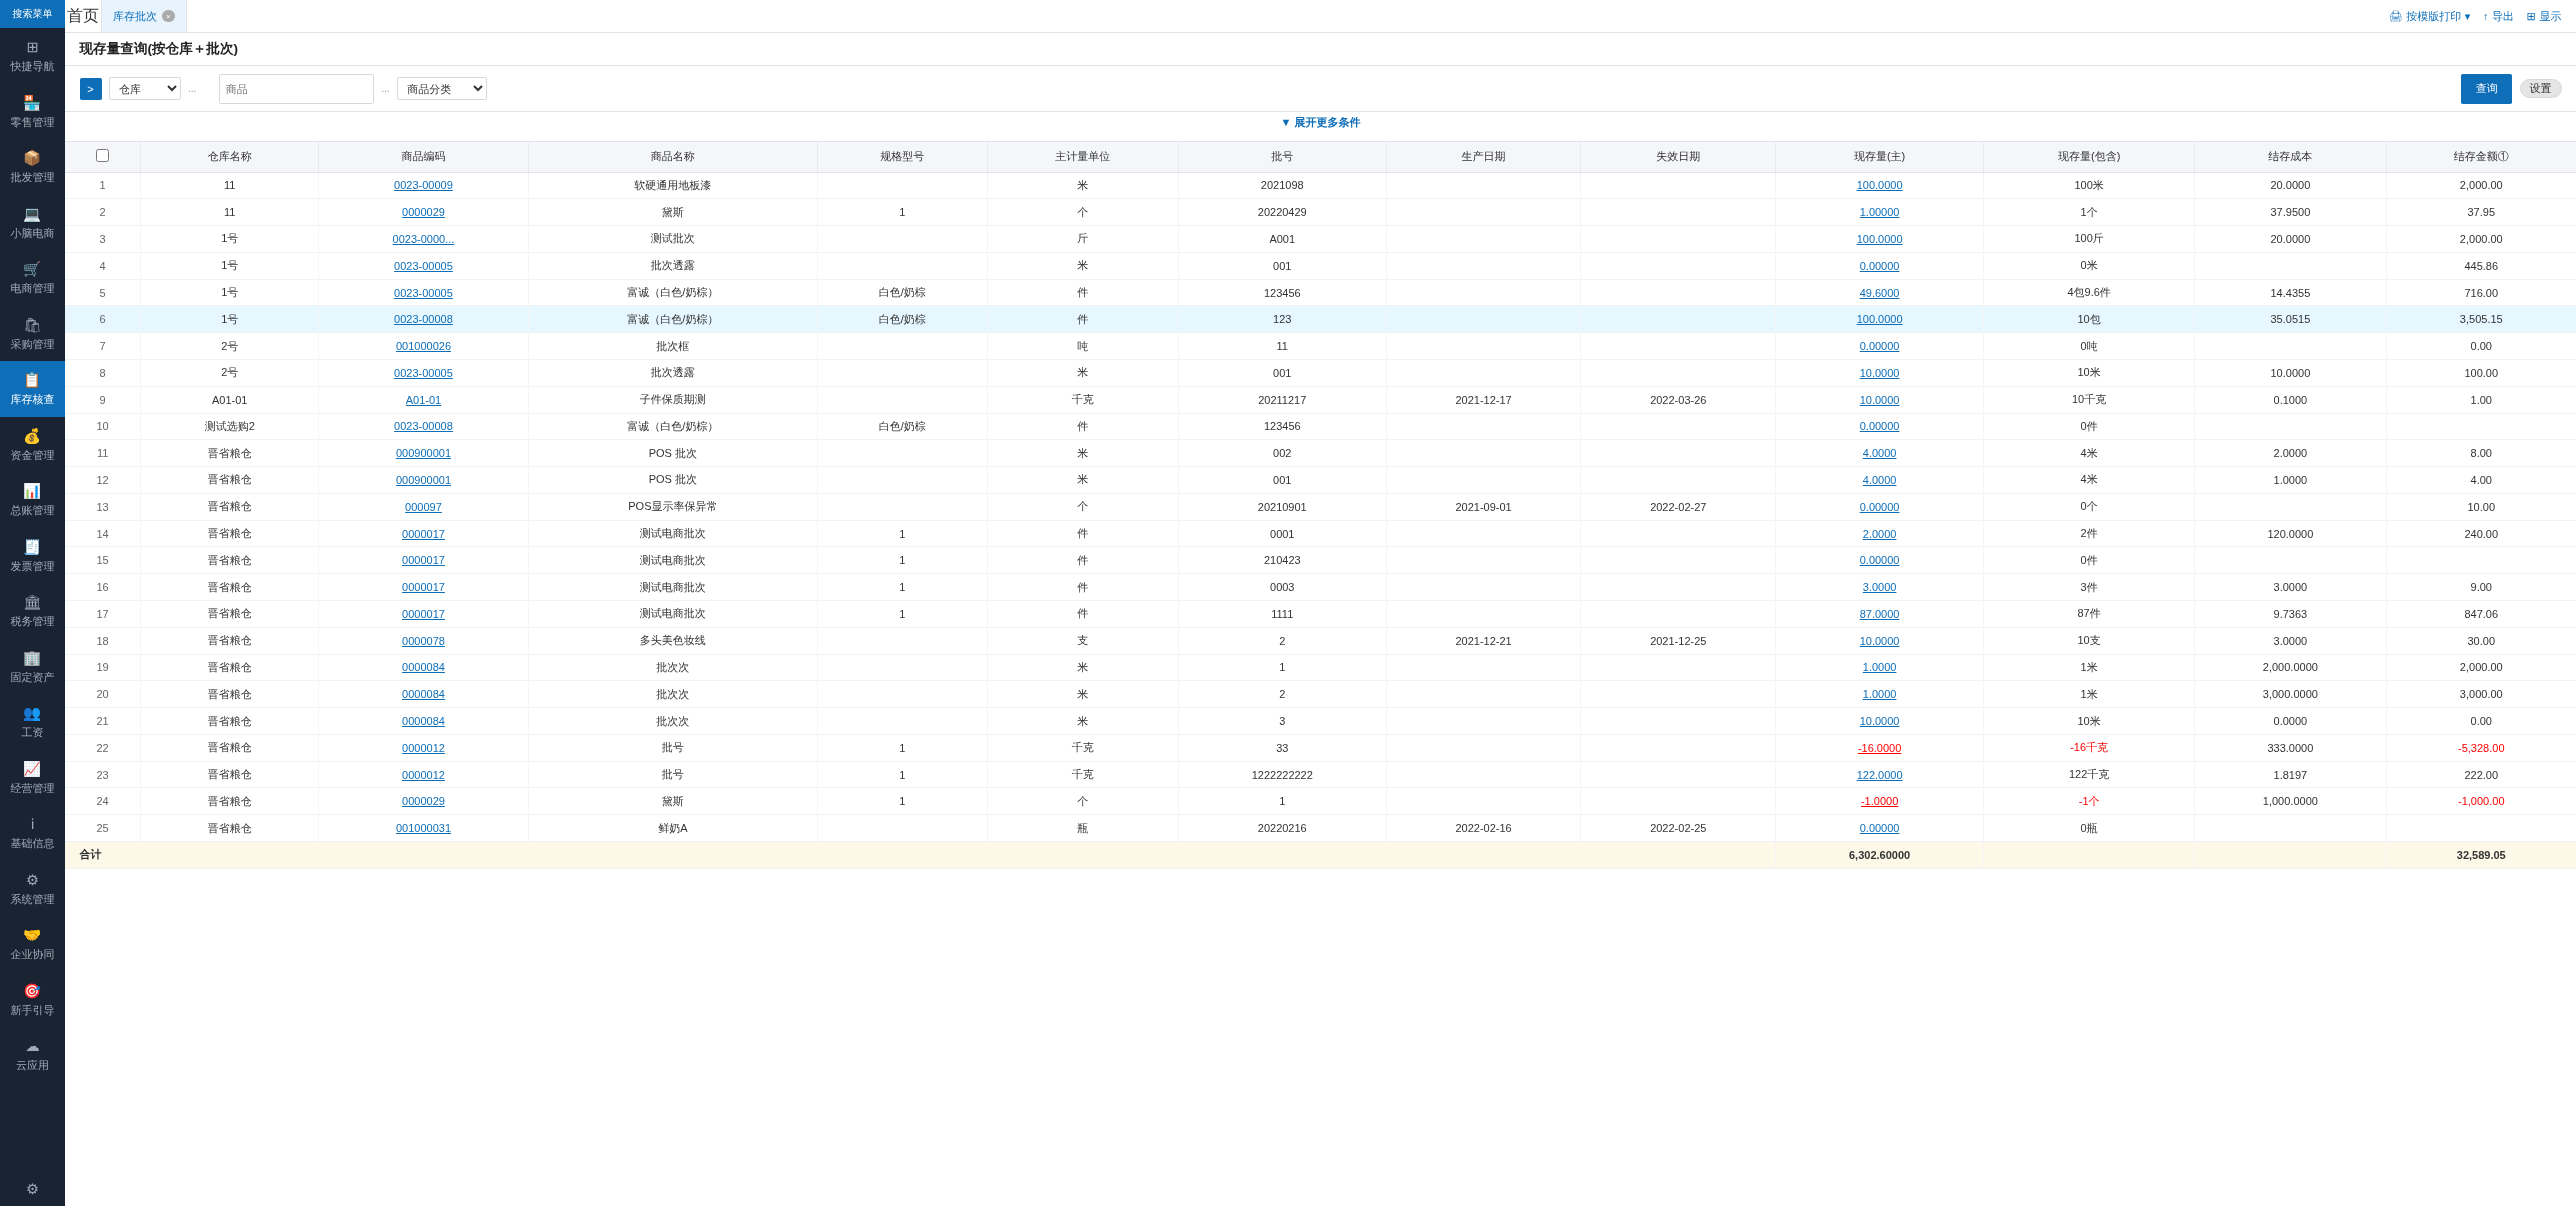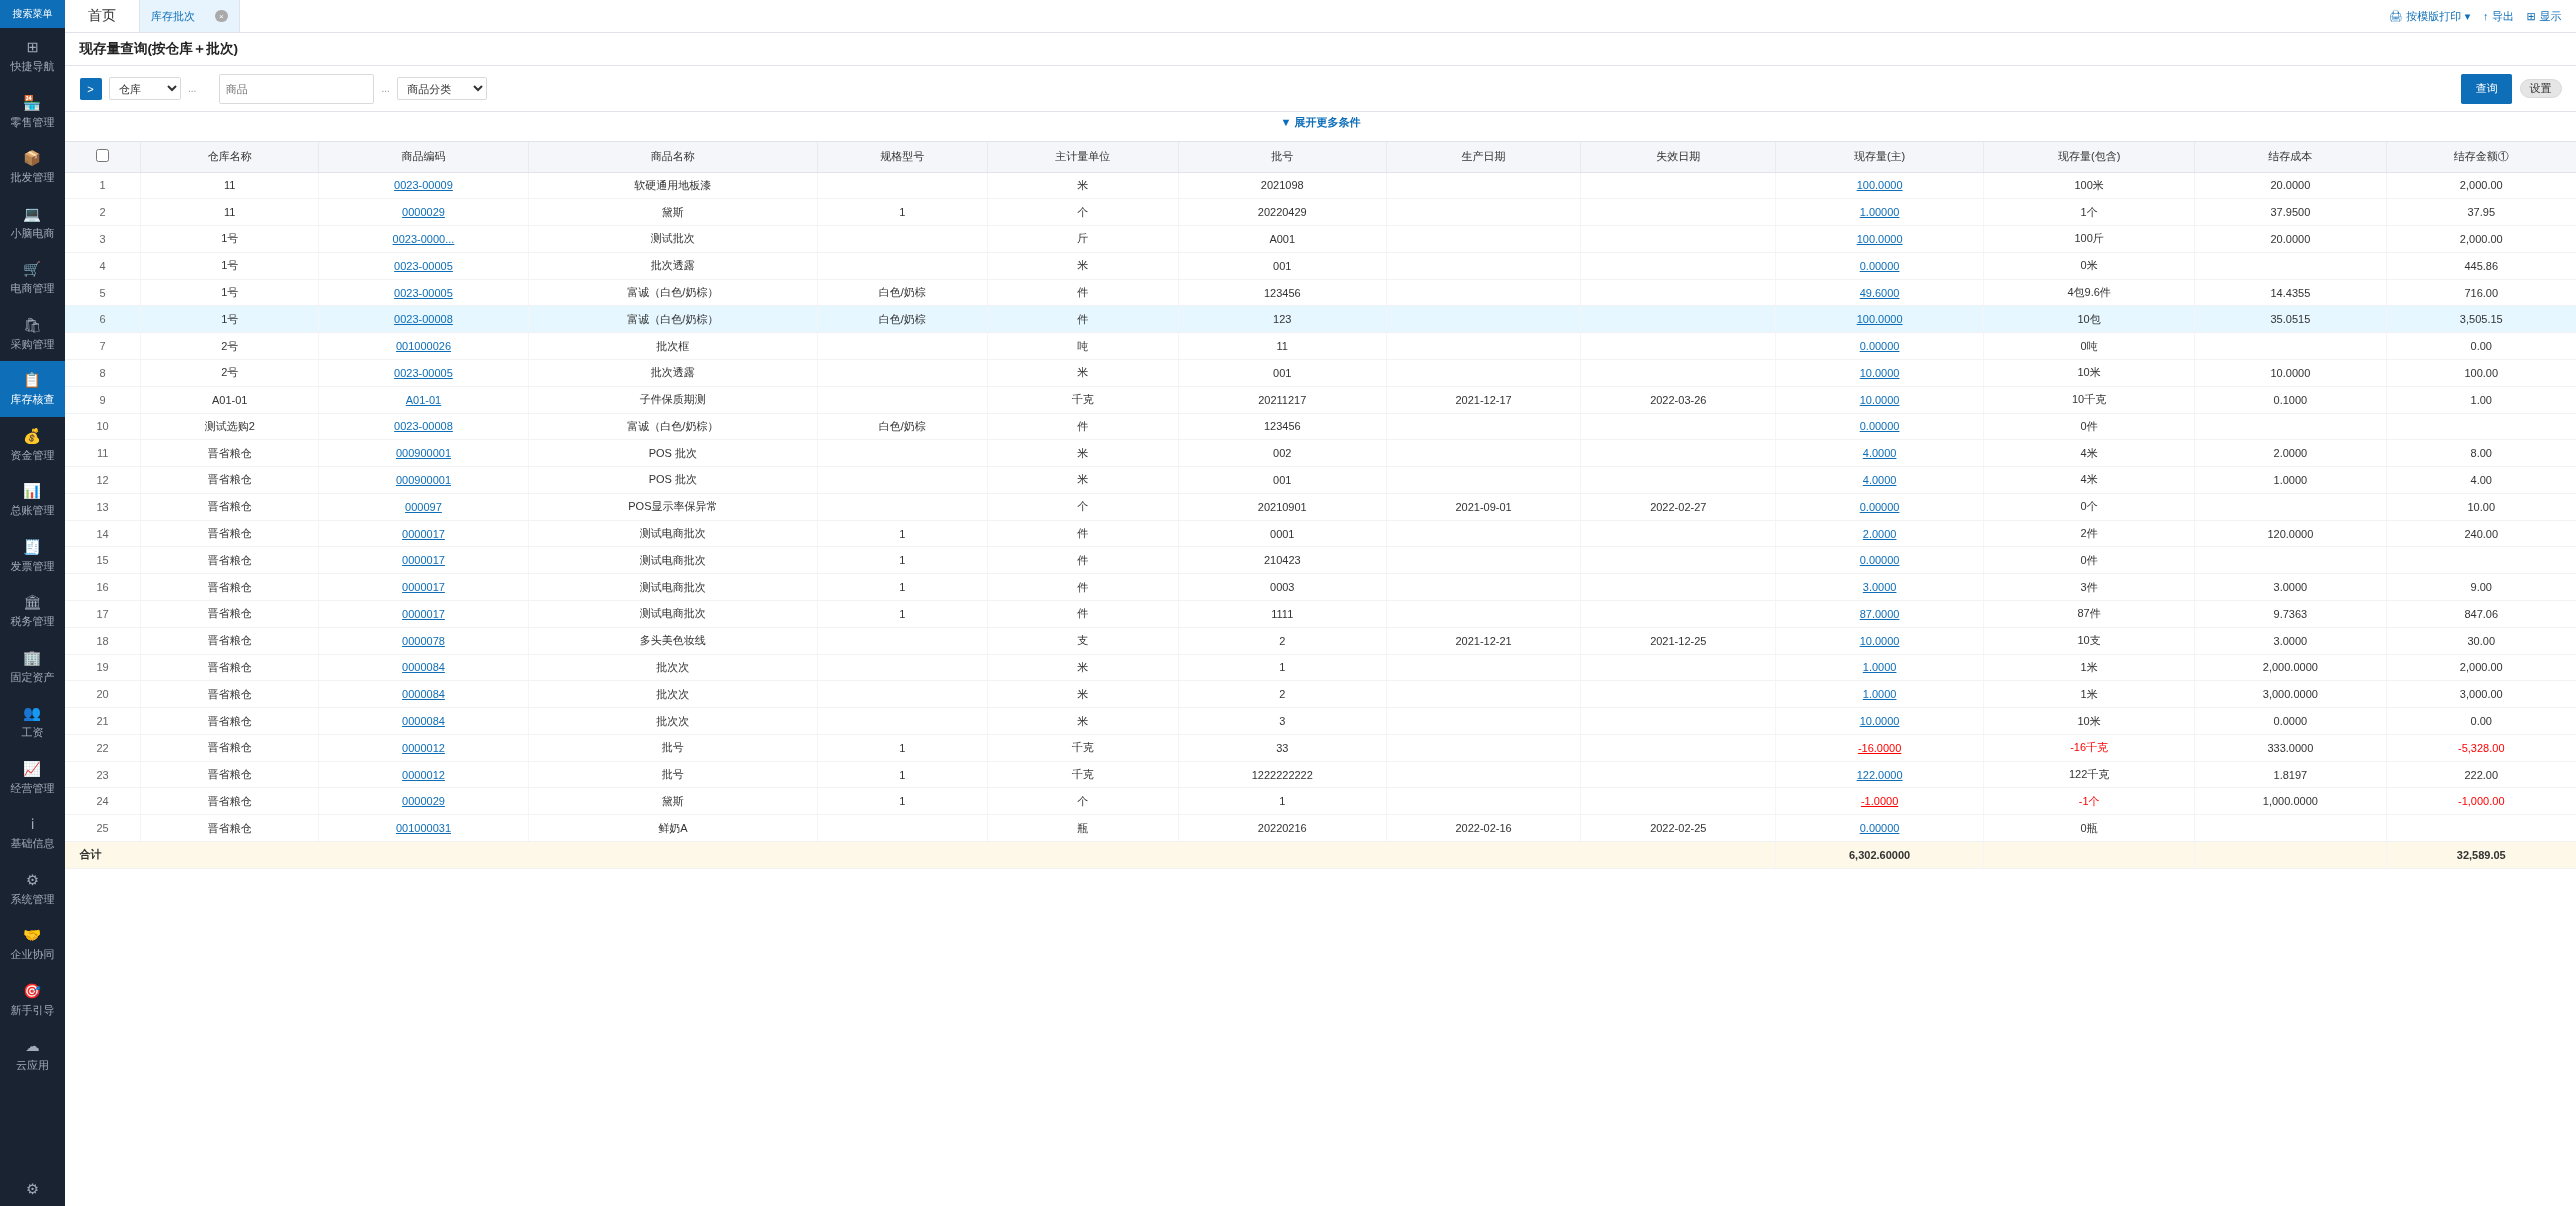--- a/index.html
+++ b/index.html
@@ -63,40 +63,40 @@
     
     .topbar {
       background: #fff;
       border-bottom: 0.9px solid #e0e4ea;
       display: flex;
       align-items: center;
       height: 33px;
       flex-shrink: 0;
     }
     .tab-home {
-      padding: 0 23px;
+      padding: 0 2px;
       height: 100%;
       display: flex;
       align-items: center;
       color: #333;
       cursor: pointer;
       border-right: 0.9px solid #e0e4ea;
-      font-size: 14px;
+      font-size: 16px;
     }
     .tab-active {
       padding: 0 11px;
       height: 100%;
       display: flex;
       align-items: center;
       background: #e8f4fd;
       color: #0e6eb8;
       cursor: pointer;
       border-right: 0.9px solid #e0e4ea;
       font-size: 11px;
-      gap: 20px;
+      gap: 5px;
     }
     .tab-close {
       width: 12.7px;
       height: 12.7px;
       border-radius: 50%;
       background: #aaa;
       color: white;
       display: flex;
       align-items: center;
       justify-content: center;

